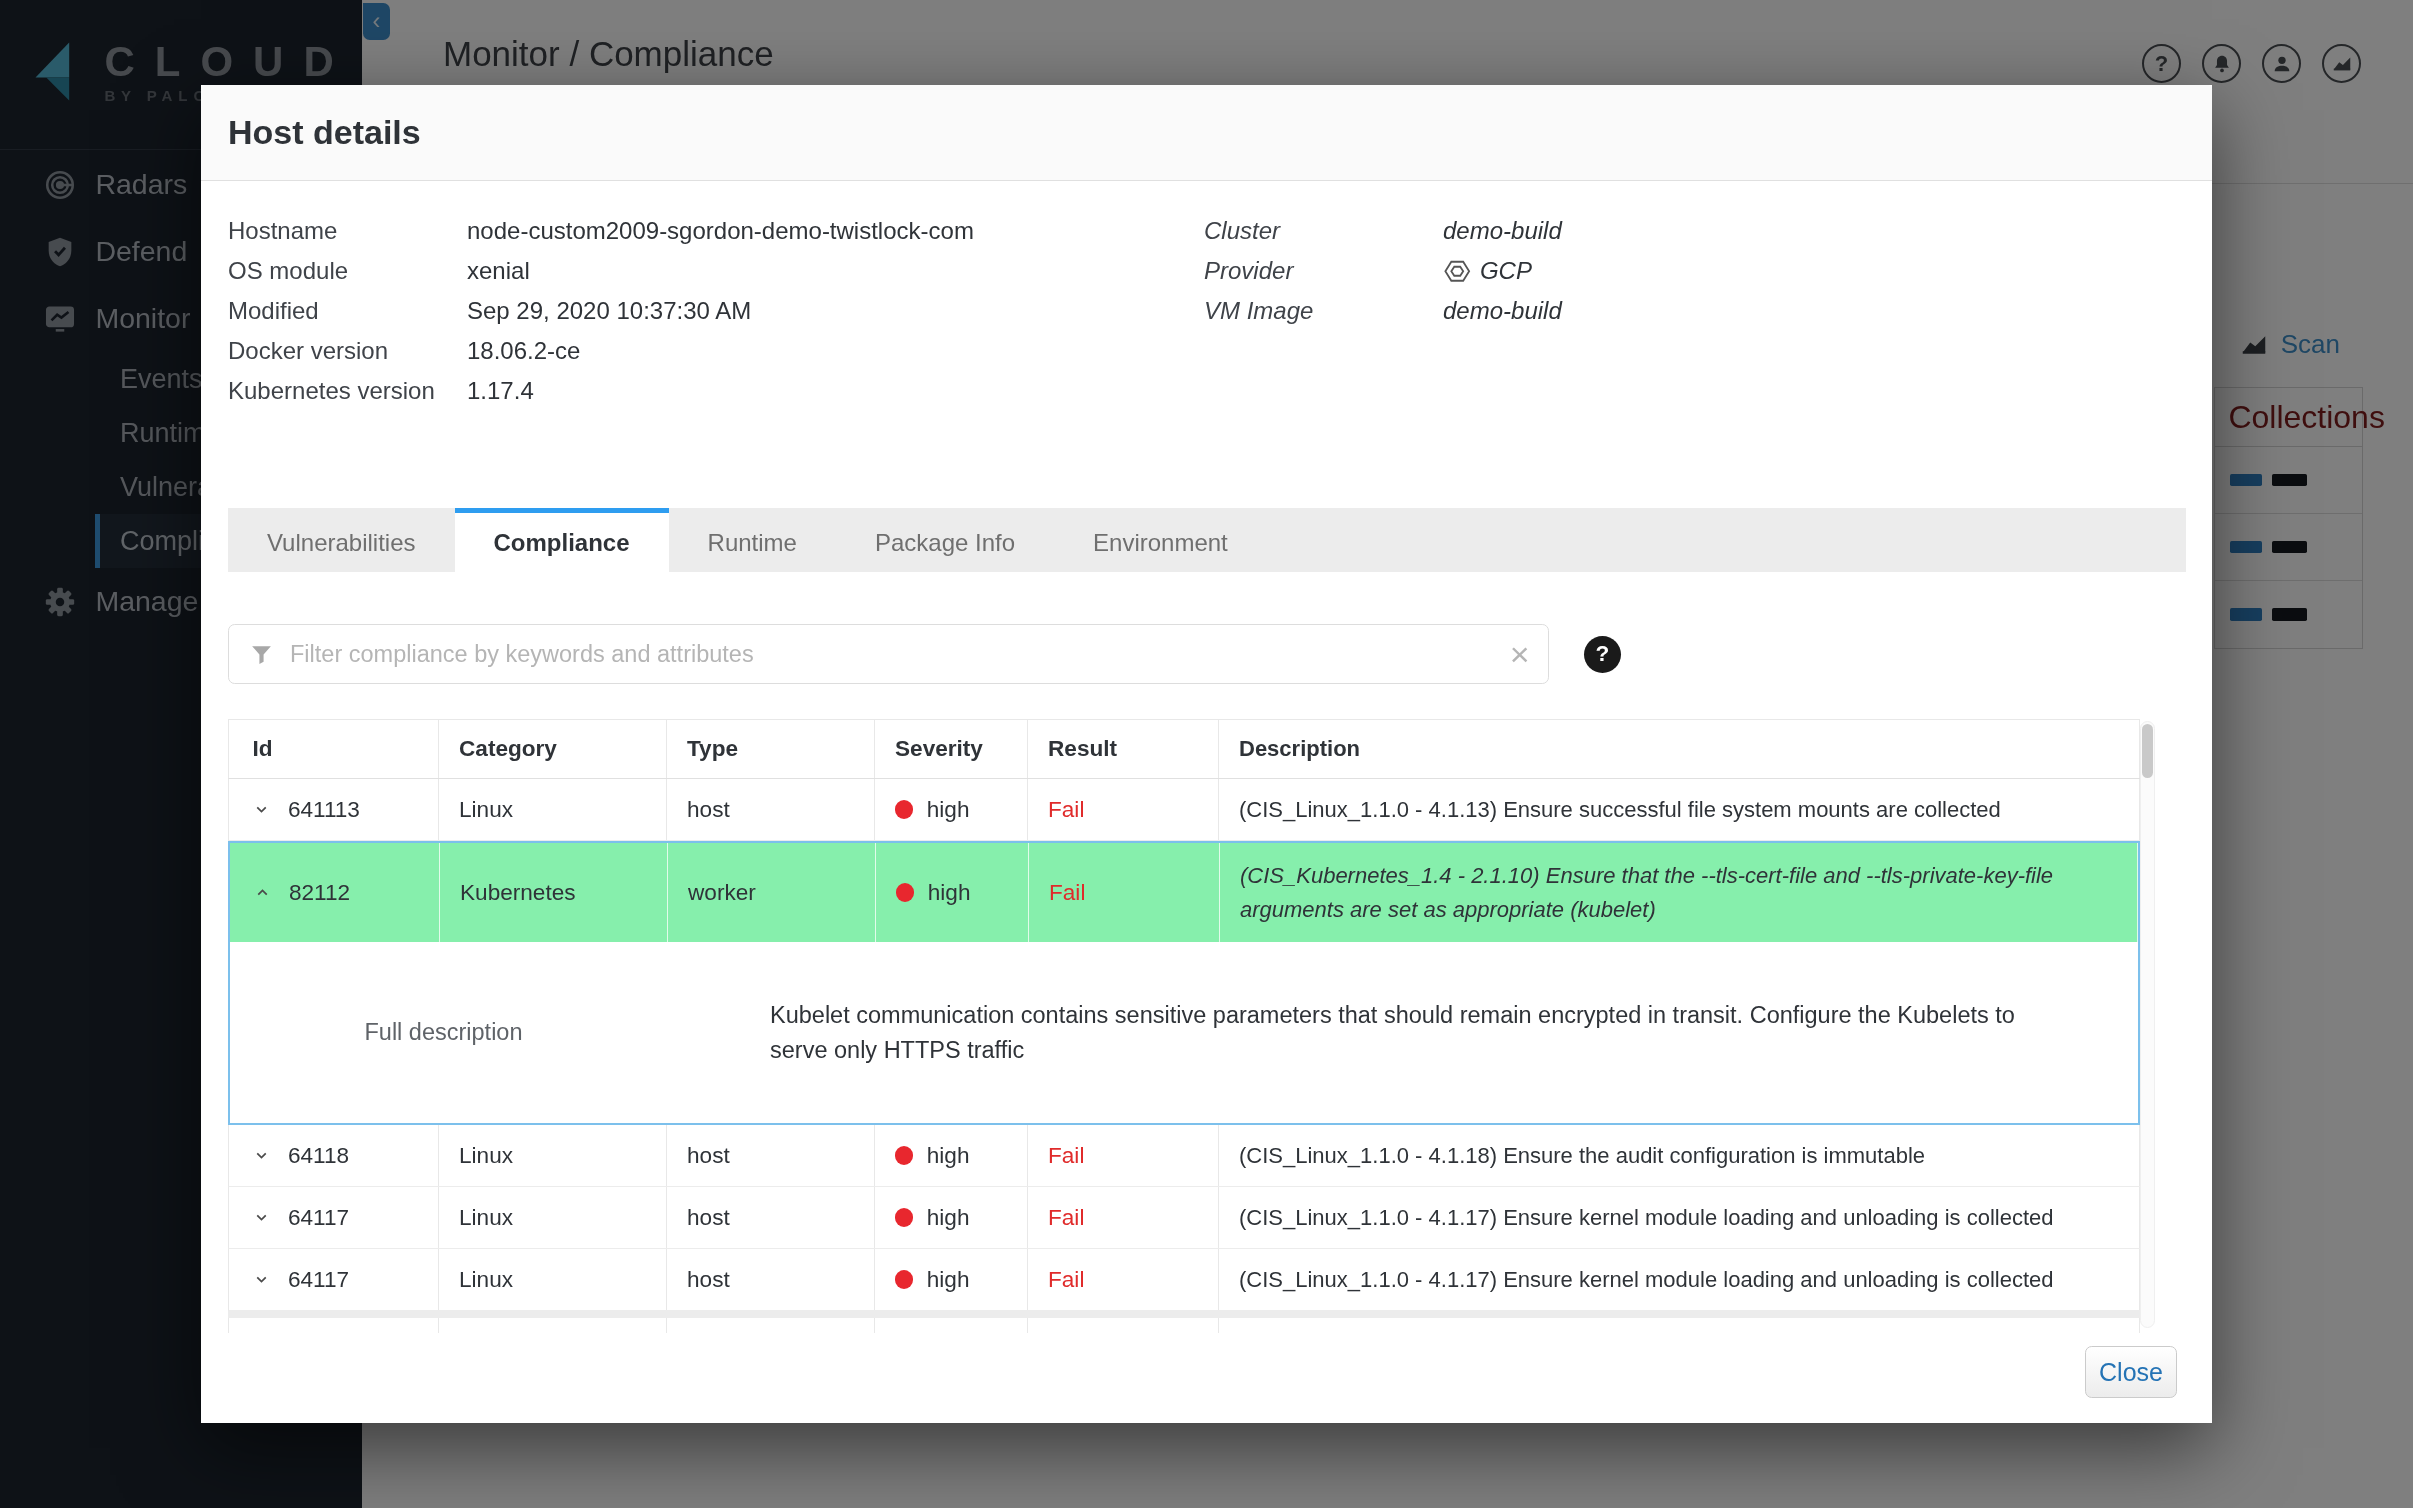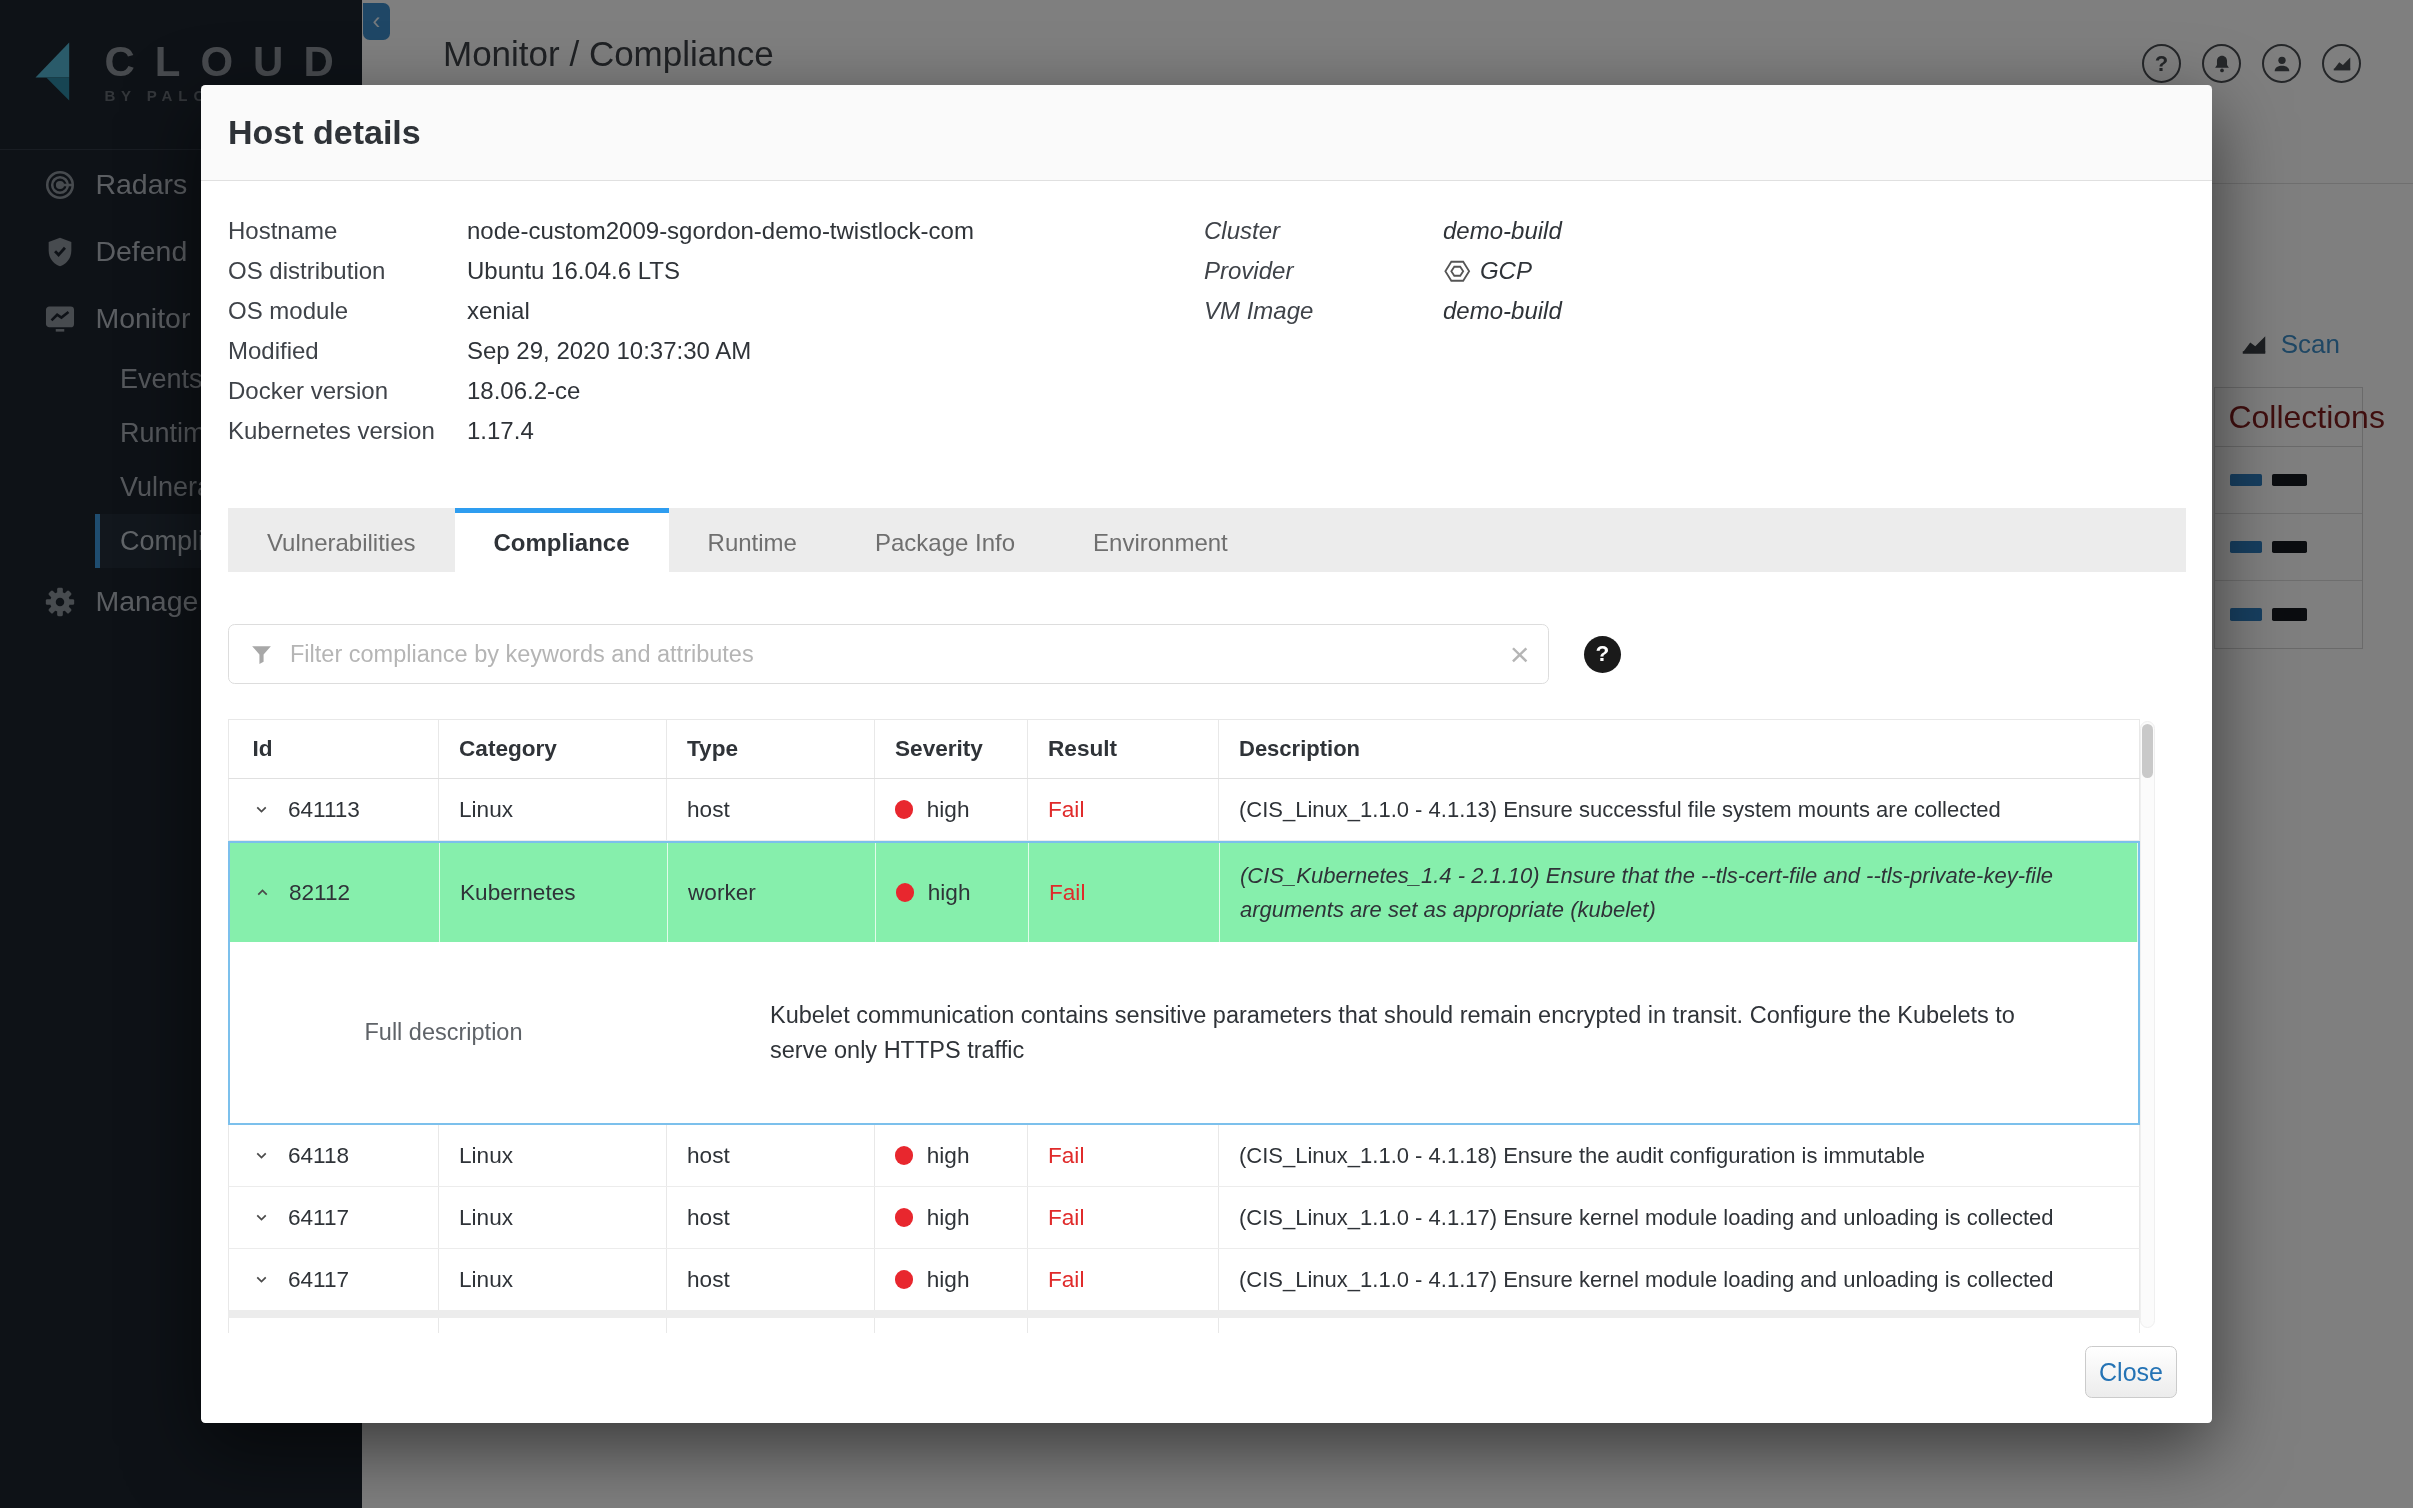--- a/index.html
+++ b/index.html
@@ -37,21 +37,21 @@
   .collections-header { height:59px; display:flex; align-items:center; padding-left:13.4px; font-size:32px; font-weight:normal; color:#7f1d1d; border-bottom:0.8px solid #d4d4d4; }
   .c-row { height:67px; display:flex; align-items:center; gap:10px; padding-left:15px; border-bottom:0.8px solid #dcdcdc; }
   .c-row:last-child { border-bottom:none; }
   .pill-blue { width:32px; height:12.6px; background:#2e7fc1; border-radius:1.7px; }
   .pill-black { width:35px; height:12.6px; background:#171b20; border-radius:1.7px; }
 
   
   .overlay { position:absolute; inset:0; background:rgba(0,0,0,0.5); z-index:10; }
 
   
-  .modal { position:absolute; left:201px; top:85px; width:2011px; height:1338px; background:#fff; border-radius:14px; box-shadow:0 25px 75px rgba(0,0,0,0.55); z-index:20; }
+  .modal { position:absolute; left:201px; top:85px; width:2011px; height:1338px; background:#fff; border-radius:0; box-shadow:0 25px 75px rgba(0,0,0,0.55); z-index:20; }
   .modal-header { height:96px; background:#fafafa; border-bottom:0.8px solid #e0e0e0; border-radius:4.2px 4.2px 0 0; display:flex; align-items:center; padding-left:27px; }
   .modal-title { font-size:34px; font-weight:600; color:#2f3338; }
 
   .info-left { position:absolute; left:27px; top:126px; }
   .info-right { position:absolute; left:1003px; top:126px;font-style:italic; }
   .info-row { display:flex; height:40px; align-items:center; font-size:24px; }
   .info-label { width:239px; color:#3f4349; }
   .info-value { color:#2f3338; display:flex; align-items:center; }
   .gcp-icon { margin-right:8.4px; }
 
@@ -230,24 +230,20 @@
     <div class="modal-header">
       <div class="modal-title">Host details</div>
     </div>
 
     <div class="info-left">
       <div class="info-row">
           <span class="info-label">Hostname</span>
           <span class="info-value">node-custom2009-sgordon-demo-twistlock-com</span>
         </div>
       <div class="info-row">
-          <span class="info-label">OS distribution</span>
-          <span class="info-value">Ubuntu 16.04.6 LTS</span>
-        </div>
-      <div class="info-row">
           <span class="info-label">OS module</span>
           <span class="info-value">xenial</span>
         </div>
       <div class="info-row">
           <span class="info-label">Modified</span>
           <span class="info-value">Sep 29, 2020 10:37:30 AM</span>
         </div>
       <div class="info-row">
           <span class="info-label">Docker version</span>
           <span class="info-value">18.06.2-ce</span>

